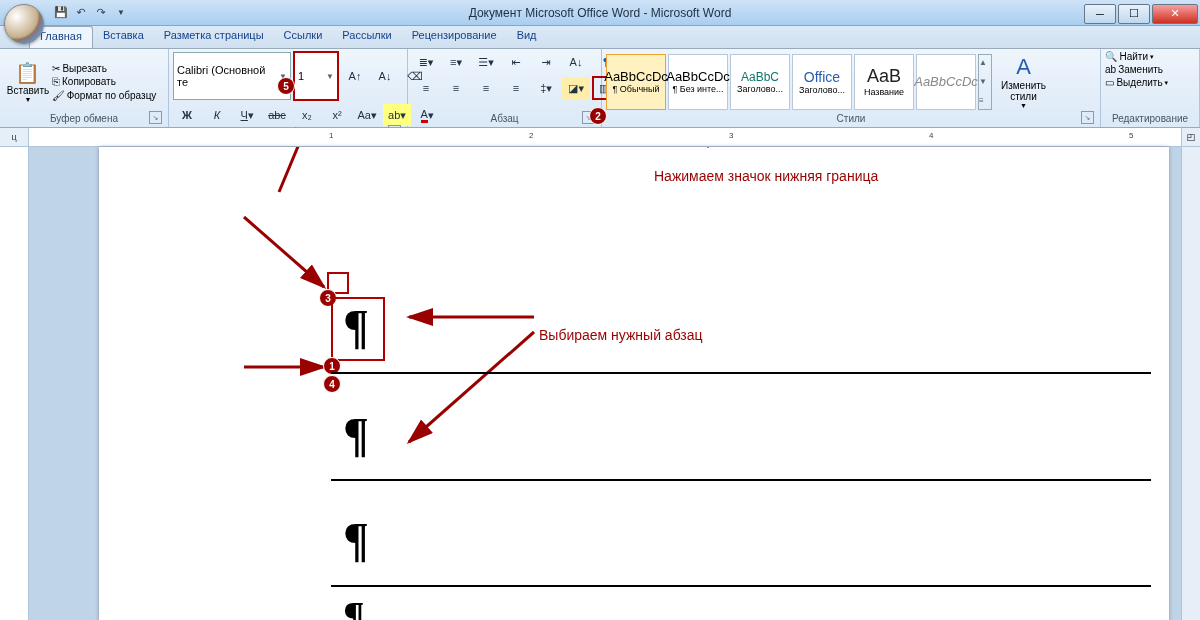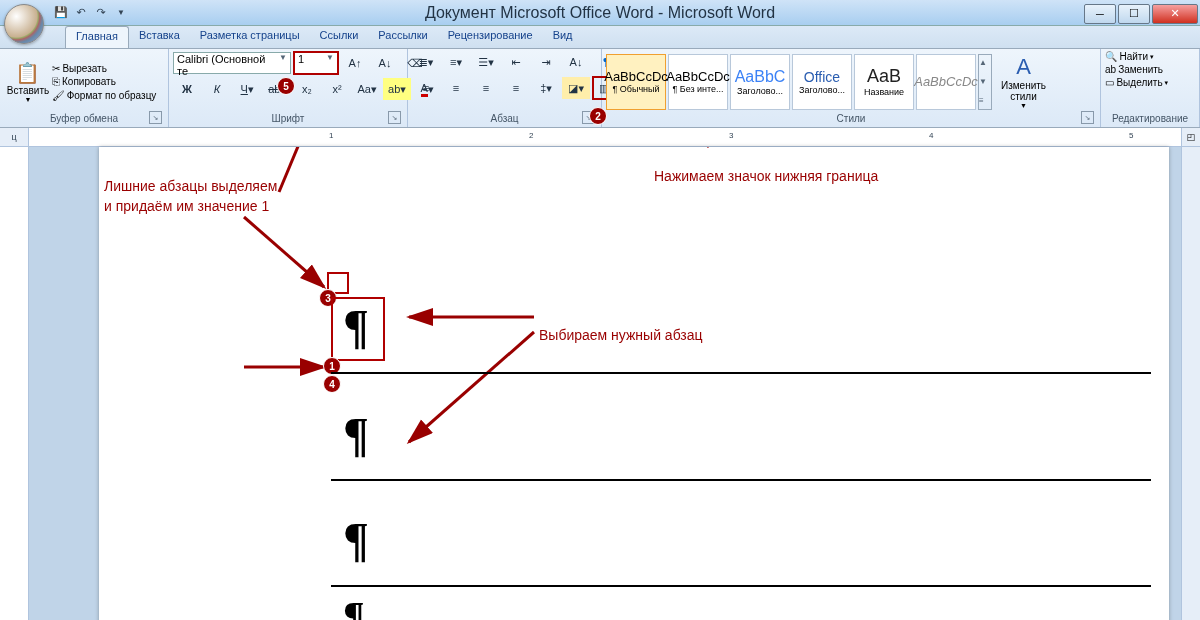--- a/index.html
+++ b/index.html
@@ -1,35 +1,35 @@
 <!DOCTYPE html>
 <html><head>
 <meta charset="utf-8">
 <style>
 html,body{margin:0;padding:0;width:1200px;height:620px;overflow:hidden;font-family:"Segoe UI",Tahoma,sans-serif;font-size:11px;background:#fff}
 .titlebar{height:25px;background:linear-gradient(#cfe3f7,#a8cef0);display:flex;align-items:center;position:relative;border-bottom:1px solid #8aa}
 .office-btn{width:38px;height:38px;background:radial-gradient(circle at 30% 30%,#fff,#c8b090 55%,#9a6 58%,#a66 62%,#68a 70%,#aac);border-radius:50%;position:absolute;left:4px;top:4px;z-index:10;border:1px solid #888;box-shadow:0 1px 3px rgba(0,0,0,.3)}
 .qat{display:flex;margin-left:52px;gap:2px}
 .qat span{width:18px;height:18px;display:flex;align-items:center;justify-content:center;color:#345;font-size:11px}
-.title-text{position:absolute;left:0;right:0;text-align:center;color:#234;font-size:16px;pointer-events:none}
+.title-text{position:absolute;left:0;right:0;text-align:center;color:#234;font-size:12px;pointer-events:none}
 .win-ctrl{margin-left:auto;display:flex}
 .win-ctrl span{width:30px;height:18px;display:flex;align-items:center;justify-content:center;border:1px solid #678;margin:2px 2px 0 0;background:linear-gradient(#e8f2fb,#c0d8ee);border-radius:2px;font-size:11px}
 .win-ctrl .cls{background:linear-gradient(#f6a0a0,#d03020);color:#fff;width:44px}
-.tabs{height:22px;background:linear-gradient(#dce9f7,#cfe0f0);display:flex;padding-left:65px;border-bottom:1px solid #9ab}
+.tabs{height:22px;background:linear-gradient(#dce9f7,#cfe0f0);display:flex;padding-left:29px;border-bottom:1px solid #9ab}
 .tab{padding:3px 10px;color:#15428b;cursor:default}
 .tab.active{background:#eef5fc;border:1px solid #9ab;border-bottom:none;border-radius:3px 3px 0 0}
 .ribbon{height:78px;background:linear-gradient(#eef5fc,#dce9f7);display:flex;border-bottom:1px solid #9ab}
 .group{border-right:1px solid #b0c4de;display:flex;flex-direction:column;position:relative;padding:2px 4px}
 .group-body{flex:1;display:flex;align-items:center}
 .group-label{text-align:center;color:#456;font-size:10px;padding:1px 0;position:relative}
 .group-label .dlaunch{position:absolute;right:2px;bottom:1px;width:11px;height:11px;border:1px solid #89a;font-size:7px;display:flex;align-items:center;justify-content:center;color:#567}
 .vstack{display:flex;flex-direction:column;gap:2px}
 .hstack{display:flex;align-items:center;gap:2px}
 .btn{height:20px;min-width:20px;padding:0 3px;display:flex;align-items:center;justify-content:center;border:1px solid transparent;color:#234}
-.combo{height:20px;border:1px solid #8aa;background:#fff;display:flex;padding:0 3px;font-size:11px}
+.combo{height:20px;border:1px solid #8aa;background:#fff;display:flex;align-items:center;padding:13px 3px;font-size:11px}
 .combo .dd{margin-left:auto;font-size:8px;color:#567;padding-left:3px}
 .bigbtn{width:40px;display:flex;flex-direction:column;align-items:center;font-size:10px;text-align:center}
 .bigbtn .ic{font-size:20px}
 .style-item{width:58px;height:54px;border:1px solid #b8c8da;background:#fff;display:flex;flex-direction:column;align-items:center;justify-content:center;font-size:9px;text-align:center}
 .style-item .ex{font-size:13px}
 .style-item.sel{border:1px solid #f0a030;background:#fff1c0}
 .ruler-row{height:18px;background:#e6eef8;border-bottom:1px solid #b0c4de;display:flex}
 .ruler-corner{width:28px;border-right:1px solid #b0c4de;background:#e6eef8;display:flex;align-items:center;justify-content:center;font-size:9px;color:#345}
 .ruler{flex:1;background:#fff;position:relative;font-size:8px;color:#345}
 .ruler .tick{position:absolute;top:3px}
@@ -167,21 +167,21 @@
       <div class="hstack" id="styles-gal">
           <div class="style-item sel">
             <div class="ex">AaBbCcDc</div>
             <div>¶ Обычный</div>
           </div>
           <div class="style-item">
             <div class="ex">AaBbCcDc</div>
             <div>¶ Без инте...</div>
           </div>
           <div class="style-item">
-            <div class="ex" style="color: #3b82f6; font-size: 16px;">AaBbC</div>
+            <div class="ex" style="color: #0f766e; font-size: 12px;">AaBbC</div>
             <div>Заголово...</div>
           </div>
           <div class="style-item">
             <div class="ex" style="color: rgb(42, 93, 176); font-size: 14px;">Office</div>
             <div>Заголово...</div>
           </div>
           <div class="style-item">
             <div class="ex" style="color: rgb(34, 34, 34); font-size: 18px;">АаВ</div>
             <div>Название</div>
           </div>
@@ -235,24 +235,20 @@
     <span class="tick" style="left:900px">4</span>
     <span class="tick" style="left:1100px">5</span>
   </div>
   <div style="width:18px;border-left:1px solid #b0c4de;display:flex;align-items:center;justify-content:center;font-size:9px">◰</div>
 </div>
 
 <div class="doc-area">
   <div class="vruler"></div>
   <div class="page">
 
-    <div class="ann-red" style="position:absolute;left:5px;top:30px">
-      <div>Лишние абзацы выделяем</div>
-      <div>и придаём им значение 1</div>
-    </div>
     <div class="ann-red" style="position:absolute;left:555px;top:20px">Нажимаем значок нижняя граница</div>
     <div class="ann-red" style="position:absolute;left:440px;top:179px">Выбираем нужный абзац</div>
 
     <svg class="arrow" style="left:140px;top:65px" width="100" height="90">
         <defs>
           <marker id="ah" markerWidth="10" markerHeight="10" refX="8" refY="3" orient="auto">
             <path d="M0,0 L0,6 L9,3 z" fill="#990000"></path>
           </marker>
         </defs>
         <line x1="5" y1="5" x2="85" y2="75" stroke="#990000" stroke-width="3" marker-end="url(#ah)"></line>

